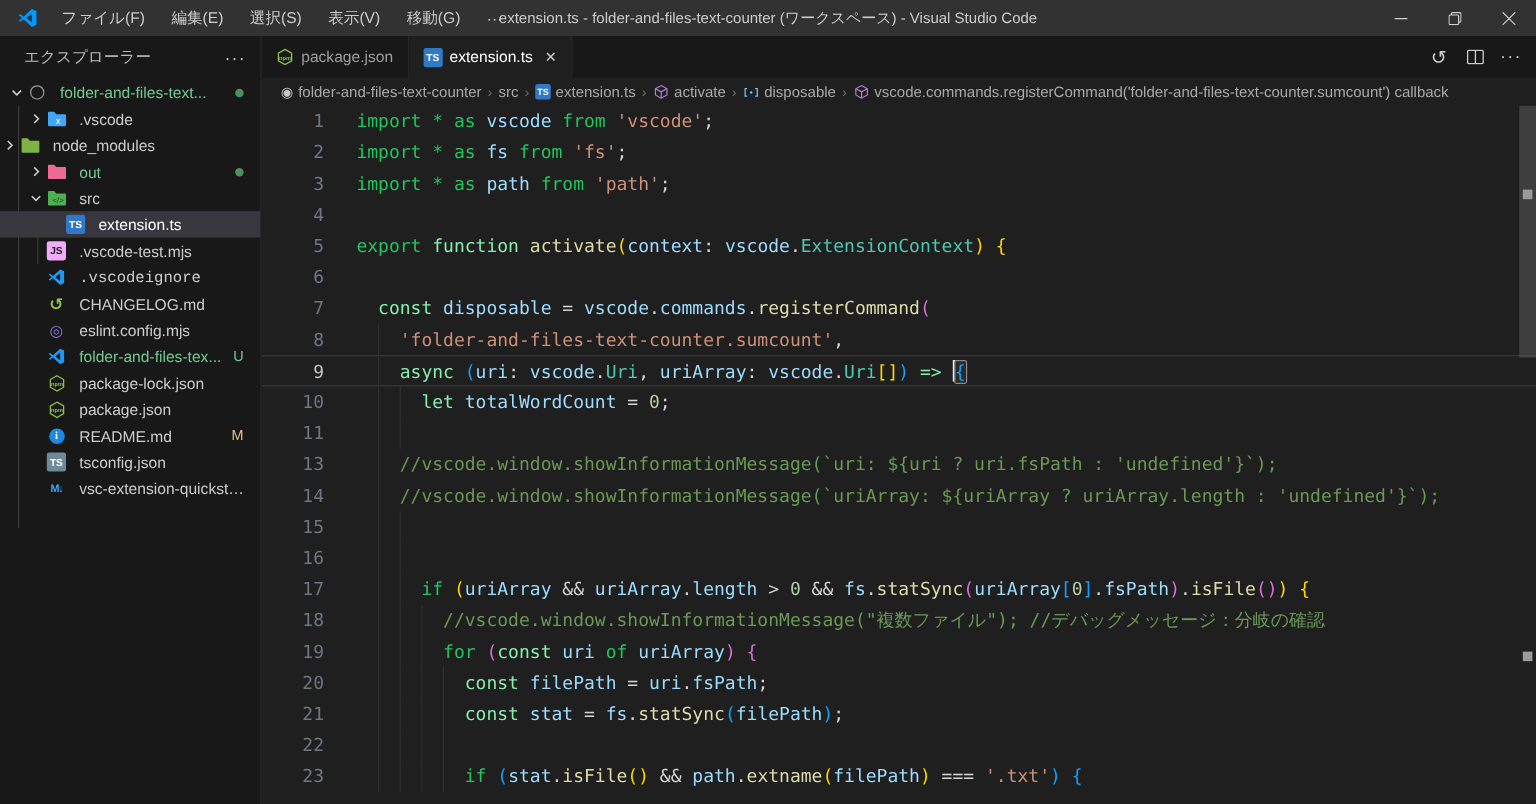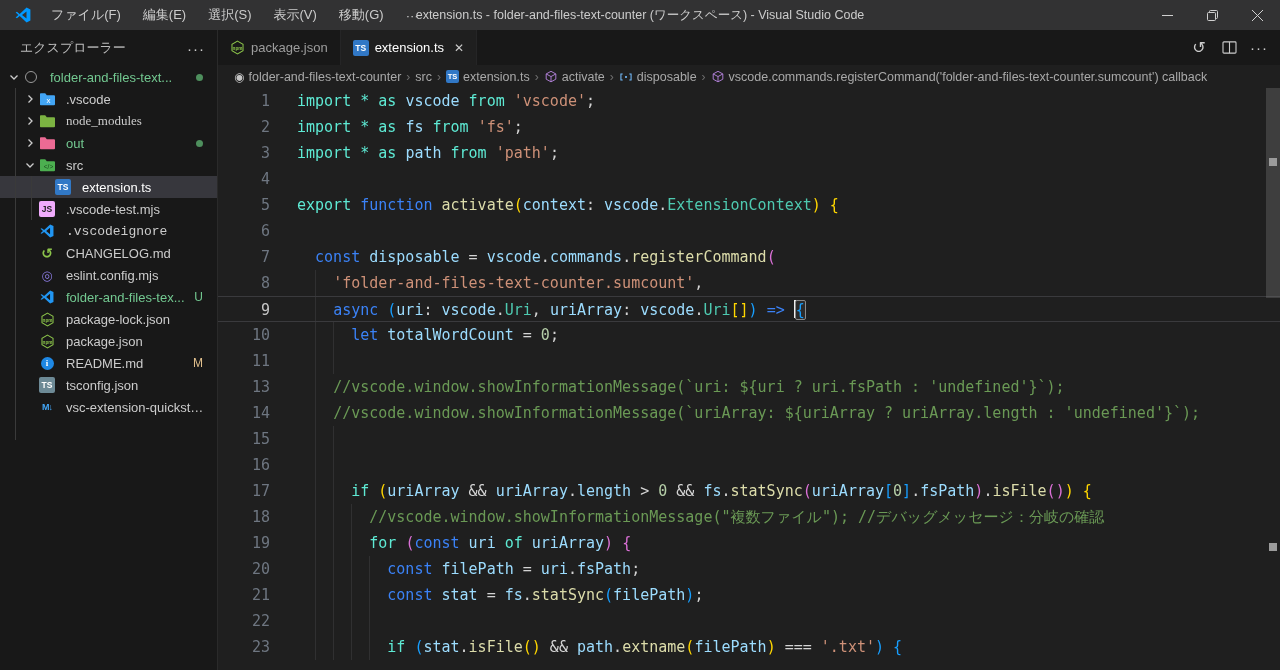--- a/index.html
+++ b/index.html
@@ -77,21 +77,21 @@
 
   
   .code-area { flex:1; position:relative; overflow:hidden; background:#1f1f1f;
     font-family:"DejaVu Sans Mono","Liberation Mono",monospace; font-size:15px; }
   .cl { height:26px; line-height:26px; display:flex; position:relative; white-space:pre; }
   .cl.current { border-top:1px solid #3a3a3d; border-bottom:1px solid #3a3a3d; }
   .ln { width:52px; flex:0 0 52px; text-align:right; color:#6e7681; font-size:15px; }
   .cl.current .ln { color:#c6c6c6; }
   .lc { margin-left:27px; }
   .ig { position:absolute; top:0; bottom:0; width:1px; background:#303031; }
-  .kw{color:#5eead4} .st{color:#3b82f6} .fn{color:#DCDCAA} .v{color:#9CDCFE}
+  .kw{color:#22c55e} .st{color:#86efac} .fn{color:#DCDCAA} .v{color:#9CDCFE}
   .s{color:#CE9178} .t{color:#4EC9B0} .n{color:#B5CEA8} .c{color:#6A9955} .p{color:#D4D4D4}
   .b1{color:#FFD700} .b2{color:#DA70D6} .b3{color:#179FFF}
   .match { outline:1px solid #8a8a8a; background:rgba(100,100,100,.18); border-radius:1px; }
   .cursor { display:inline-block; width:2px; height:18px; background:#eeeeee; vertical-align:-3px; }
   .scroll-thumb { position:absolute; right:0; top:0; width:14px; height:210px; background:rgba(121,121,121,.35); }
   .ovr-mark { position:absolute; right:3px; width:8px; height:8px; background:#9b9b9b; }
 </style>
 </head>
 <body>
 
@@ -161,21 +161,21 @@
               </svg>
             </span>
             <span class="ficon">
               <svg width="16" height="14" viewBox="0 0 16 14">
                 <path fill="#42A5F5" d="M1 1.2h5.2l1.6 2h7.2a1 1 0 0 1 1 1v8a1 1 0 0 1-1 1H1.8a.8.8 0 0 1-.8-.8V2a.8.8 0 0 1 .8-.8z"></path>
                 <text x="9.5" y="11" font-size="8" fill="#fff" text-anchor="middle">x</text>
               </svg>
             </span>
             <span class="lbl">.vscode</span>
           </div>
-          <div class="tree-row" style="padding-left: 22px; font-family: Liberation Serif, serif;">
+          <div class="tree-row" style="">
             <span class="chev">
               <svg width="10" height="10" viewBox="0 0 10 10" fill="none" stroke="#cccccc" stroke-width="1.3">
                 <path d="M3.5 1.5 7 5 3.5 8.5"></path>
               </svg>
             </span>
             <span class="ficon">
               <svg width="16" height="14" viewBox="0 0 16 14">
                 <path fill="#7CB342" d="M1 1.2h5.2l1.6 2h7.2a1 1 0 0 1 1 1v8a1 1 0 0 1-1 1H1.8a.8.8 0 0 1-.8-.8V2a.8.8 0 0 1 .8-.8z"></path>
               </svg>
             </span>

